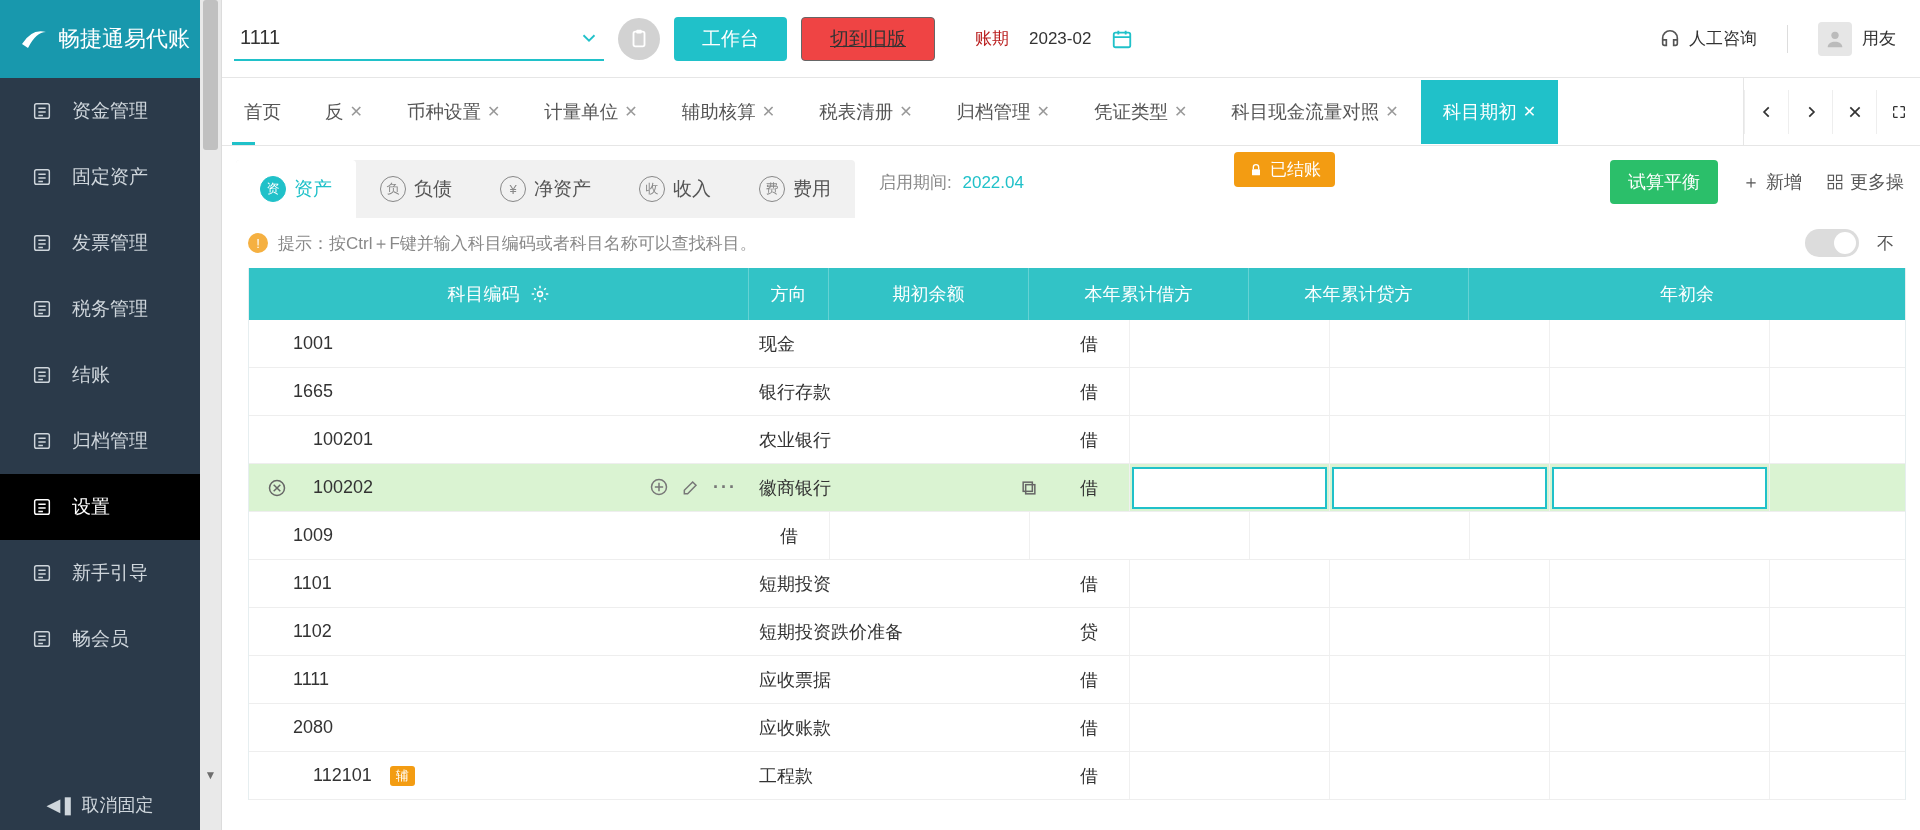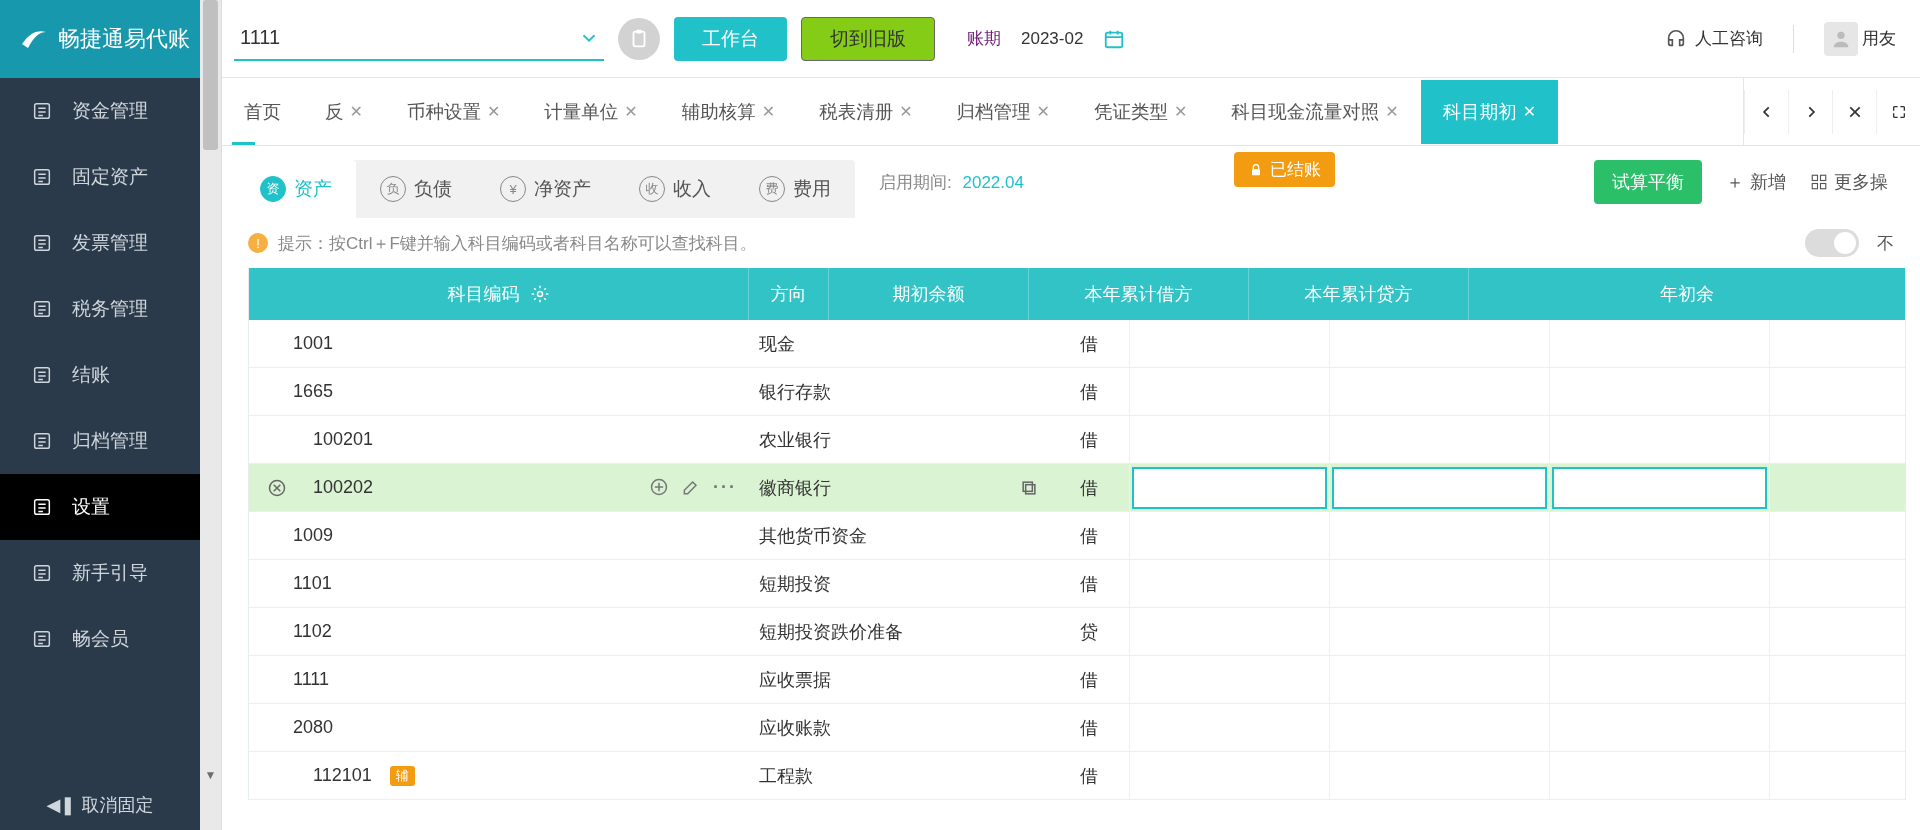--- a/index.html
+++ b/index.html
@@ -27,28 +27,28 @@
 
 .main { flex: 1; display: flex; flex-direction: column; min-width: 0; }
 
 
 .topbar { height: 78px; border-bottom: 1px solid #e6e6e6; display: flex; align-items: center; padding: 0 24px 0 12px; gap: 14px; }
 .select-box { position: relative; width: 370px; height: 44px; border-bottom: 2px solid #20c1c9; display: flex; align-items: center; padding: 0 6px; color: #333; font-size: 20px; }
 .select-box .chev { color: #20c1c9; position: absolute; right: 4px; }
 .circle-btn { width: 42px; height: 42px; border-radius: 50%; background: #d2d2d2; color: #fff; display: flex; align-items: center; justify-content: center; cursor: pointer; }
 .pill-btn { padding: 0 28px; height: 44px; display: flex; align-items: center; justify-content: center; border-radius: 4px; cursor: pointer; font-size: 19px; }
 .pill-primary { background: #20c1c9; color: #fff; }
-.pill-outline { border: 1.5px solid #666; color: #333; background: #84cc16; }
-.period-label { color: #701a75; margin-left: 18px; }
+.pill-outline { border: 1.5px solid #666; color: #333; background: #ef4444; text-decoration: underline; }
+.period-label { color: #b91c1c; margin-left: 26px; }
 .period-value { color: #333; margin-left: 6px; }
 .cal-icon { color: #20c1c9; cursor: pointer; margin-left: 6px; }
 .spacer { flex: 1; }
 .support { display: flex; align-items: center; gap: 8px; color: #333; cursor: pointer; }
 .divider-v { width: 1px; height: 28px; background: #ddd; margin: 0 16px; }
-.user { display: flex; align-items: center; gap: 4px; color: #333; cursor: pointer; }
+.user { display: flex; align-items: center; gap: 10px; color: #333; cursor: pointer; }
 .avatar { width: 34px; height: 34px; border-radius: 4px; background: #e6e6e6; display: flex; align-items: center; justify-content: center; color: #aaa; }
 
 
 .tabstrip { height: 68px; border-bottom: 1px solid #e6e6e6; display: flex; align-items: stretch; position: relative; }
 .tabs { display: flex; align-items: center; overflow: hidden; flex: 1; padding-left: 0; }
 .tab { display: flex; align-items: center; gap: 6px; padding: 0 22px; height: 64px; color: #555; cursor: pointer; white-space: nowrap; font-size: 18.5px; position: relative; }
 .tab.home { font-weight: 500; }
 .tab.home::after { content: ""; position: absolute; left: 10px; right: 48px; bottom: -1px; height: 3px; background: #20c1c9; }
 .tab .close { color: #999; font-size: 16px; }
 .tab.active { background: #20c1c9; color: #fff; }
@@ -59,21 +59,21 @@
 
 .subbar { height: 72px; display: flex; align-items: flex-end; padding: 0 0 0 14px; position: relative; background: #fff; }
 .subtabs { display: flex; align-items: center; height: 58px; background: #f1f1f1; border-radius: 4px 4px 0 0; }
 .subtab { display: flex; align-items: center; gap: 8px; padding: 0 24px; height: 58px; color: #555; cursor: pointer; font-size: 19px; }
 .subtab .st-icon { width: 26px; height: 26px; display: inline-flex; align-items: center; justify-content: center; border: 1.5px solid #888; border-radius: 50%; font-size: 13px; color: #888; }
 .subtab.active { background: #fff; color: #20c1c9; border-radius: 4px 4px 0 0; }
 .subtab.active .st-icon { background: #20c1c9; border-color: #20c1c9; color: #fff; }
 .enable-period { margin-left: 24px; color: #888; align-self: center; }
 .enable-period .val { color: #20c1c9; margin-left: 6px; }
 .badge-closed { position: absolute; left: 1012px; top: 6px; background: #f39c12; color: #fff; padding: 6px 14px; border-radius: 4px; display: flex; align-items: center; gap: 6px; font-size: 17px; }
-.right-actions { margin-left: auto; display: flex; align-items: center; gap: 24px; padding-right: 32px; align-self: center; }
+.right-actions { margin-left: auto; display: flex; align-items: center; gap: 24px; padding-right: 16px; align-self: center; }
 .btn-primary { background: #2bbf6a; color: #fff; padding: 10px 18px; border-radius: 4px; cursor: pointer; font-size: 18px; }
 .link-action { color: #555; cursor: pointer; display: flex; align-items: center; gap: 6px; font-size: 18px; }
 
 
 .hintbar { display:flex; align-items:center; height: 50px; padding: 0 26px; color: #888; font-size: 17px; gap: 10px; }
 .hintbar .warn { width:20px; height:20px; border-radius:50%; background:#f5b041; color:#fff; display:inline-flex; align-items:center; justify-content:center; font-size:13px; }
 .toggle { margin-left:auto; width:54px; height:28px; border-radius:14px; background:#dcdcdc; position:relative; cursor:pointer; }
 .toggle::after { content:""; position:absolute; right:3px; top:3px; width:22px; height:22px; border-radius:50%; background:#fff; }
 
 
@@ -508,23 +508,20 @@
             </div>
             <div class="td col-cr" style="padding:0">
               <div class="cell-input" style="flex:1"></div>
             </div>
             <div class="td col-beg"></div>
           </div>
           <div class="tr">
             <div class="td col-code">
               <span>1009</span>
             </div>
-            <div class="td col-name">
-              <span>其他货币资金</span>
-            </div>
             <div class="td col-dir">
               <span>借</span>
             </div>
             <div class="td col-bal"></div>
             <div class="td col-dr"></div>
             <div class="td col-cr"></div>
             <div class="td col-beg"></div>
           </div>
           <div class="tr">
             <div class="td col-code">

